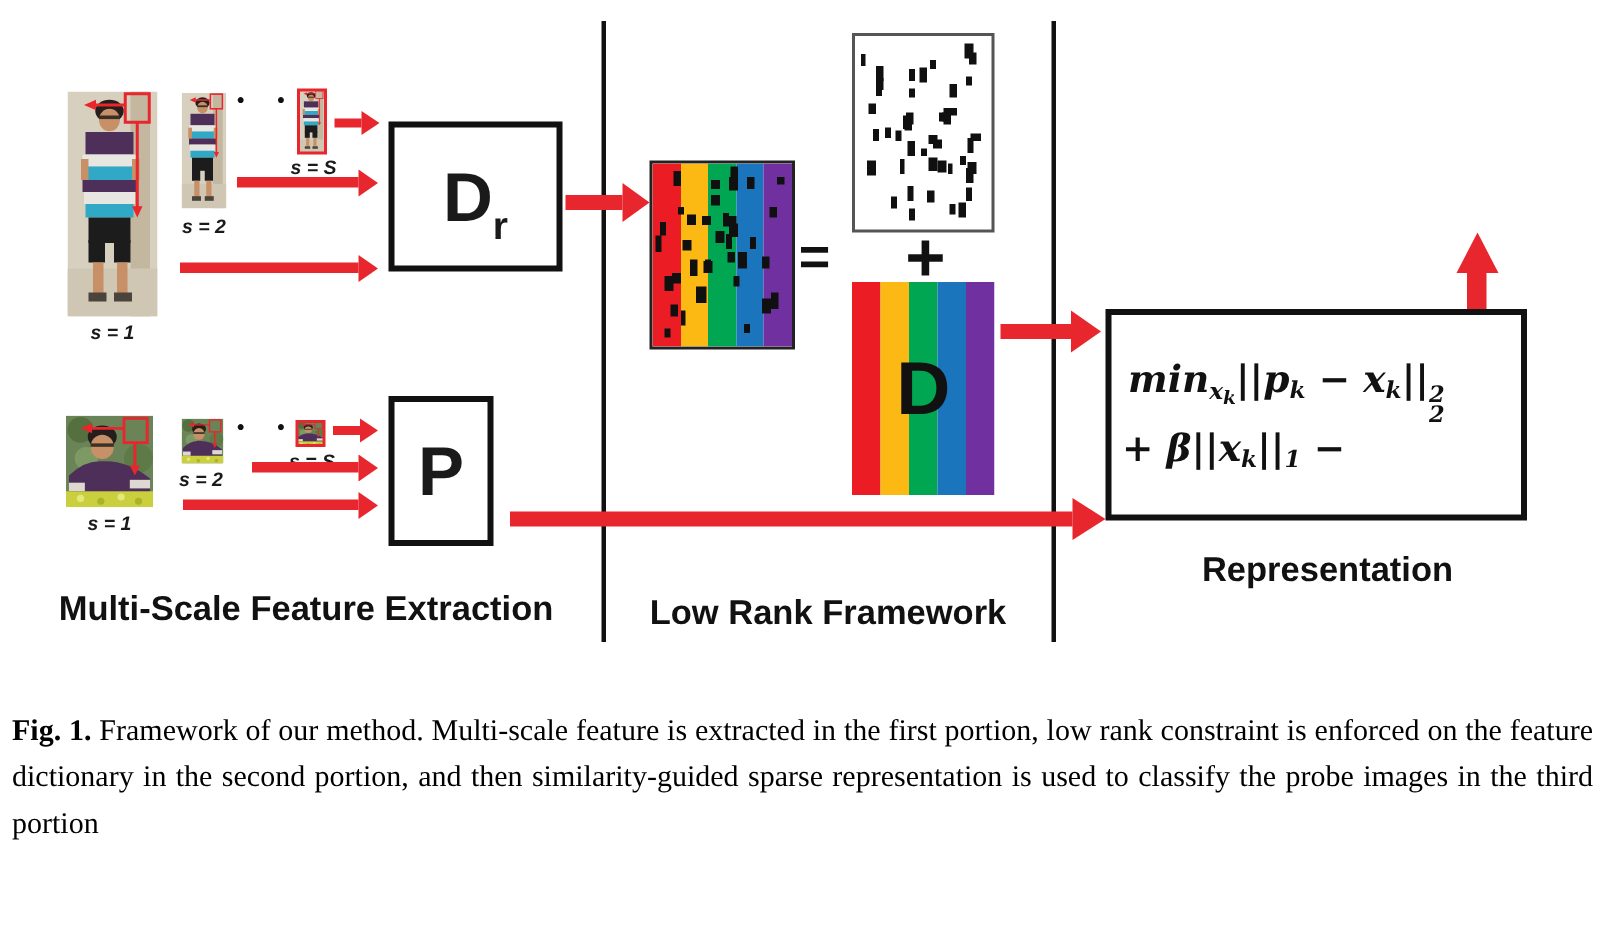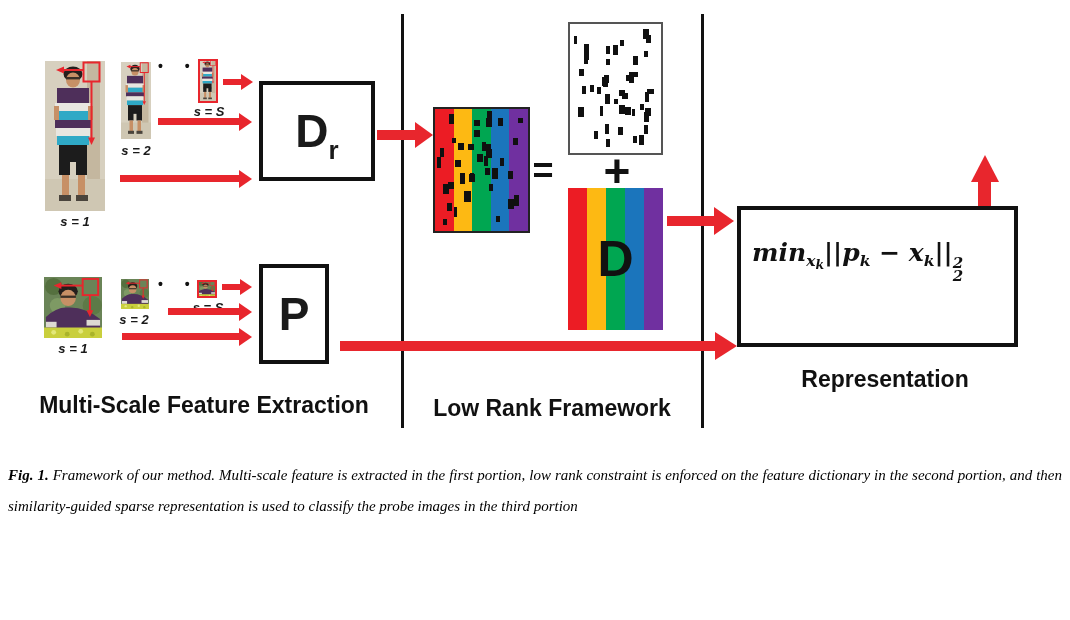--- a/index.html
+++ b/index.html
@@ -51,24 +51,24 @@
   .formula sup{font-size:62%;vertical-align:0.5em;}
   .formula sub sub{font-size:80%;vertical-align:-0.25em;}
   .ss{display:inline-flex;flex-direction:column;font-size:60%;line-height:0.9;
       vertical-align:-0.45em;font-style:italic;}
   .ss i{font-style:italic;}
   .rbox{display:inline-block;border:4px solid #ee1c23;padding:1px 5px 3px 4px;margin-left:4px;}
   
   .photo{position:absolute;}
   .redge{outline:2px solid #e8262d;outline-offset:-1px;}
   
-  .caption{position:absolute;left:8px;top:460px;width:1054px;
+  .caption{position:absolute;left:8px;top:472px;width:1054px;
            font-family:"Liberation Serif","DejaVu Serif",serif;
-           font-size:15px;line-height:31px;color:#000;
-           text-align:justify;text-align-last:left;font-style:italic;}
+           font-size:20px;line-height:31px;color:#000;
+           text-align:justify;text-align-last:left;}
   .caption .figlab{font-weight:bold;}
 </style>
 </head>
 <body>
 
 <svg width="0" height="0" style="position:absolute">
   <defs>
     <symbol id="sym-person" viewBox="0 0 60 150" preserveAspectRatio="none">
       <rect width="60" height="150" fill="#d7d0bf"></rect>
       <rect x="42" width="13" height="150" fill="#c4b79f"></rect>
@@ -300,20 +300,21 @@
   <div class="arr-up" style="left:978px;top:182px;width:13px;height:96px;--hw:14px;--hh:27px"></div>
 
   <div class="formula">
     <div class="fline1">
       <span>min</span><sub><span>x</span><sub>k</sub></sub><span>||</span><span>p</span><sub>k</sub>&nbsp;<span>−</span>&nbsp;<span>x</span><sub>k</sub><span>||</span><span class="ss">
           <i>2</i>
           <i>2</i>
         </span>
     </div>
     <div class="fline2">
+      <span><span>+</span>&nbsp;<span>β</span><span>||</span><span>x</span><sub>k</sub><span>||</span><sub>1</sub>&nbsp;<span>−</span></span>
     </div>
   </div>
 
   <div class="arr" style="left:340px;top:341px;width:375px;height:10px;--hw:22px;--hh:14px"></div>
 
   <div class="sec" style="left:705px;top:365px;width:360px">
     <div>Representation</div>
   </div>
 
   <div class="caption"><span class="figlab">Fig. 1.</span><span> Framework of our method. Multi-scale feature is extracted in the first portion, low rank constraint is enforced on the feature dictionary in the second portion, and then similarity-guided sparse representation is used to classify the probe images in the third portion</span></div>

